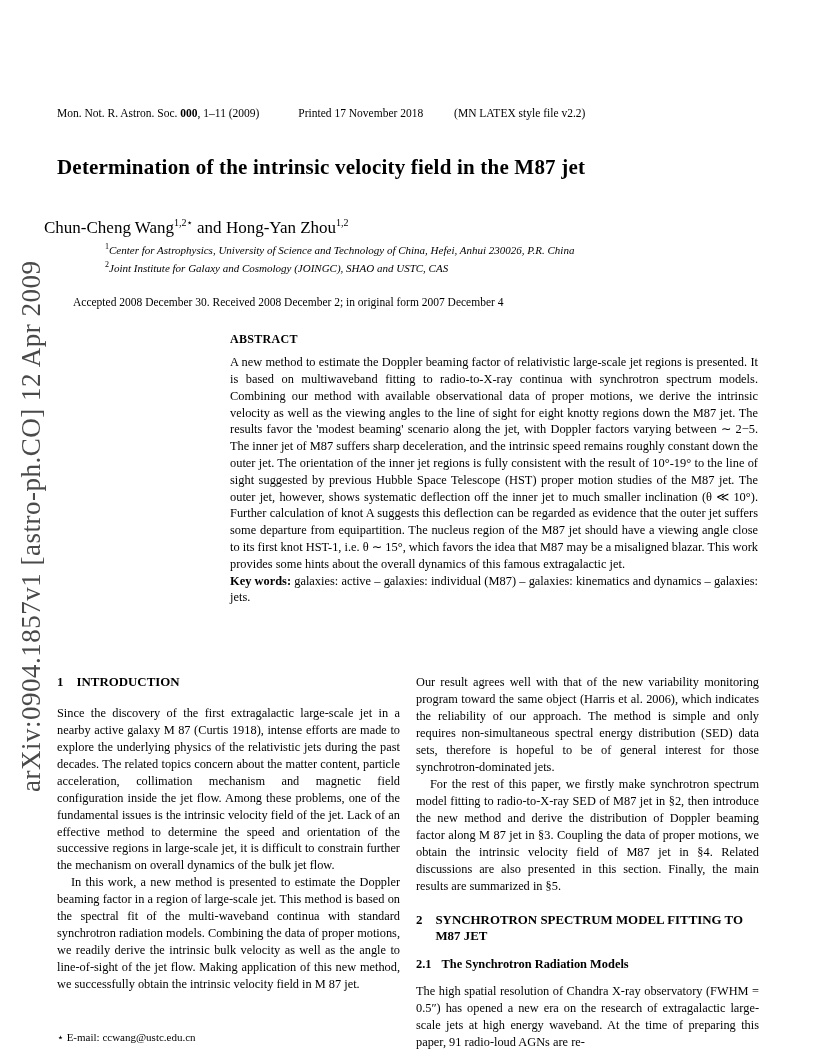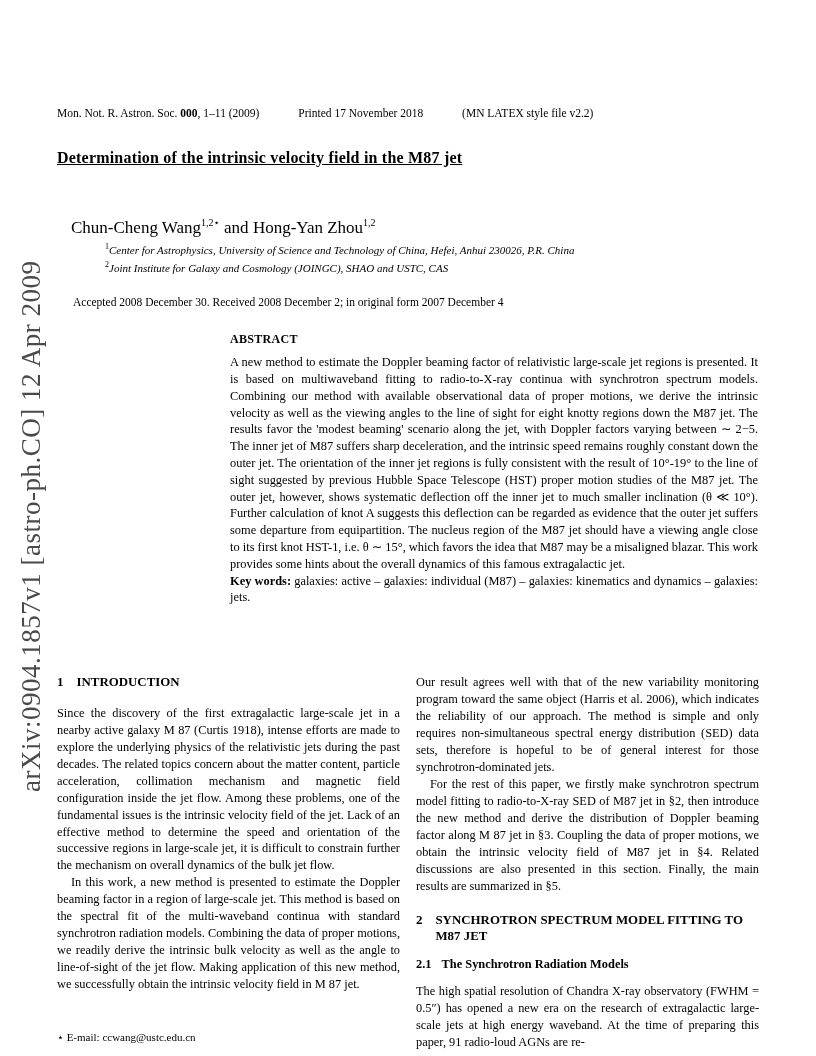--- a/index.html
+++ b/index.html
@@ -12,37 +12,37 @@
     overflow: hidden;
   }
   .page { position: absolute; inset: 0; }
 
   
   .journal-header {
     position: absolute; top: 107px; left: 57px; right: 40px;
     font-size: 11.5px; white-space: nowrap;
   }
   .journal-header .seg-printed { margin-left: 36px; }
-  .journal-header .seg-style  { margin-left: 36px; }
+  .journal-header .seg-style  { margin-left: 28px; }
   .journal-header .vol { font-weight: bold; }
 
   
   .arxiv-banner {
     position: absolute; left: 16px; top: 792px;
     transform: rotate(-90deg); transform-origin: 0 0;
     font-size: 27px; color: #4a4a4a; white-space: nowrap;
     letter-spacing: 0.5px;
   }
 
   .paper-title {
-    position: absolute; top: 149px; left: 57px; width: 702px;
-    font-size: 16px; font-weight: bold; letter-spacing: 0.2px; text-decoration: underline;
+    position: absolute; top: 155px; left: 57px; width: 702px;
+    font-size: 21px; font-weight: bold; letter-spacing: 0.2px;
   }
 
-  .author-line { position: absolute; top: 217px; left: 71px; font-size: 17px; }
+  .author-line { position: absolute; top: 217px; left: 44px; font-size: 17px; }
   .author-line sup { font-size: 10px; }
 
   .affiliations {
     position: absolute; top: 241px; left: 73px; width: 700px;
     font-size: 11px; font-style: italic; line-height: 1.45; margin-left: 32px;
   }
   .affiliations sup { font-size: 8px; font-style: normal; }
 
   .dates-line { position: absolute; top: 296px; left: 73px; font-size: 11.5px; }
 

